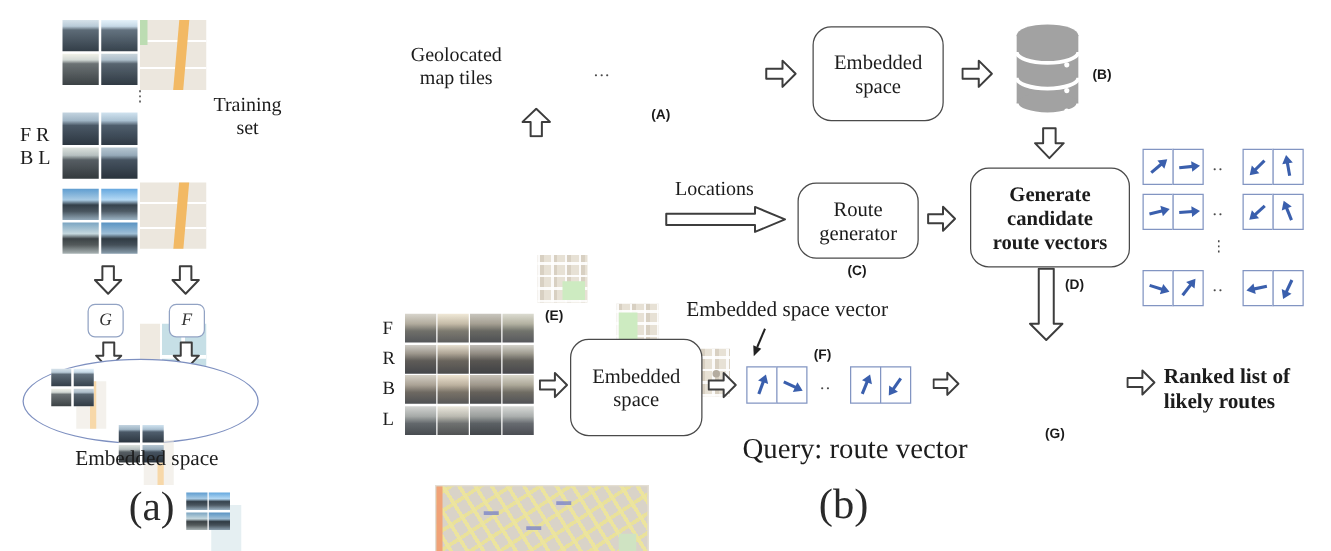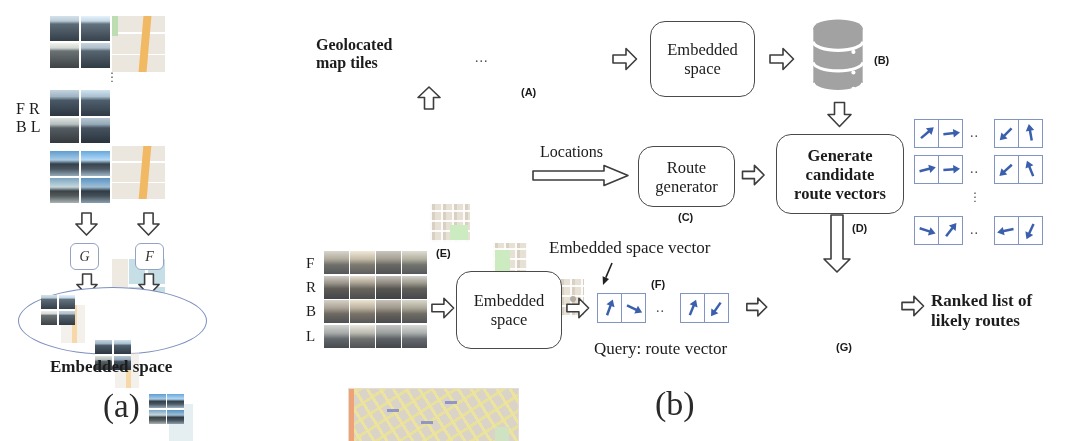--- a/index.html
+++ b/index.html
@@ -1,20 +1,20 @@
 <!DOCTYPE html>
 <html><head>
 <meta charset="utf-8">
 <style>
   html,body{margin:0;padding:0;background:#fff;}
   #canvas{position:relative;width:1065px;height:441px;background:#fff;overflow:hidden;
           font-family:"Liberation Serif",serif;color:#1c1c1c;}
   .abs{position:absolute;}
   .slabel{font-size:16px;line-height:18px;color:#1c1c1c;}
-  .center{font-weight:bold;}
+  .center{text-align:center;}
   .tag{font-family:"Liberation Sans",sans-serif;font-weight:bold;font-size:11px;color:#1a1a1a;}
   .cap{font-size:33px;color:#2a2a2a;}
   .bold{font-weight:bold;}
 
   
   .pbox{border:1.6px solid #4a4a4a;border-radius:15px;background:#fff;
         display:flex;align-items:center;justify-content:center;text-align:center;
         font-size:16.5px;line-height:19px;}
   .gfbox{border:1.4px solid #92a3c4;border-radius:6px;background:#fff;
          display:flex;align-items:center;justify-content:center;
@@ -105,20 +105,21 @@
   </div>
 
   <div class="abs sgrid sa1" style="left:50px;top:16px;width:60px;height:52px;">
       <span></span>
       <span></span>
       <span></span>
       <span></span>
     </div>
   <div class="abs mtA g1" style="left:112px;top:16px;width:53px;height:56px;"></div>
   <div class="abs vd" style="left:106px;top:70px;">⋮</div>
+  <div class="abs slabel center" style="left:160px;top:76px;width:76px;">Training set</div>
 
   <div class="abs sgrid sa2" style="left:50px;top:90px;width:60px;height:53px;">
       <span></span>
       <span></span>
       <span></span>
       <span></span>
     </div>
   <div class="abs mtA" style="left:112px;top:90px;width:53px;height:53px;"></div>
 
   <div class="abs sgrid sa3" style="left:50px;top:151px;width:60px;height:52px;">
@@ -403,21 +404,21 @@
           <polygon points="14,6.5 21,11 14,15.5"></polygon>
         </svg>
       </span>
     <span class="vbox q">
         <svg class="varr" width="21" height="21" viewBox="0 0 22 22" style="transform: rotate(-235deg);">
           <line x1="3.5" y1="11" x2="15" y2="11"></line>
           <polygon points="14,6.5 21,11 14,15.5"></polygon>
         </svg>
       </span>
   </div>
-  <div class="abs slabel" style="left:594px;top:340px;font-size:17px;">Query: route vector</div>
+  <div class="abs slabel" style="left:594px;top:350px;font-size:23px;">Query: route vector</div>
   <svg class="abs harr" style="left:746px;top:296px;" width="22" height="22" viewBox="0 0 26 24">
       <polygon points="1,8 14,8 14,1.5 24.5,12 14,22.5 14,16 1,16"></polygon>
     </svg>
 
   <div class="abs tag" style="left:836px;top:341px;">(G)</div>
   <svg class="abs harr" style="left:901px;top:295px;" width="24" height="22" viewBox="0 0 26 24">
       <polygon points="1,8 14,8 14,1.5 24.5,12 14,22.5 14,16 1,16"></polygon>
     </svg>
   <div class="abs slabel bold" style="left:931px;top:291px;width:128px;font-size:17px;line-height:20px;">Ranked list of likely routes</div>
 

